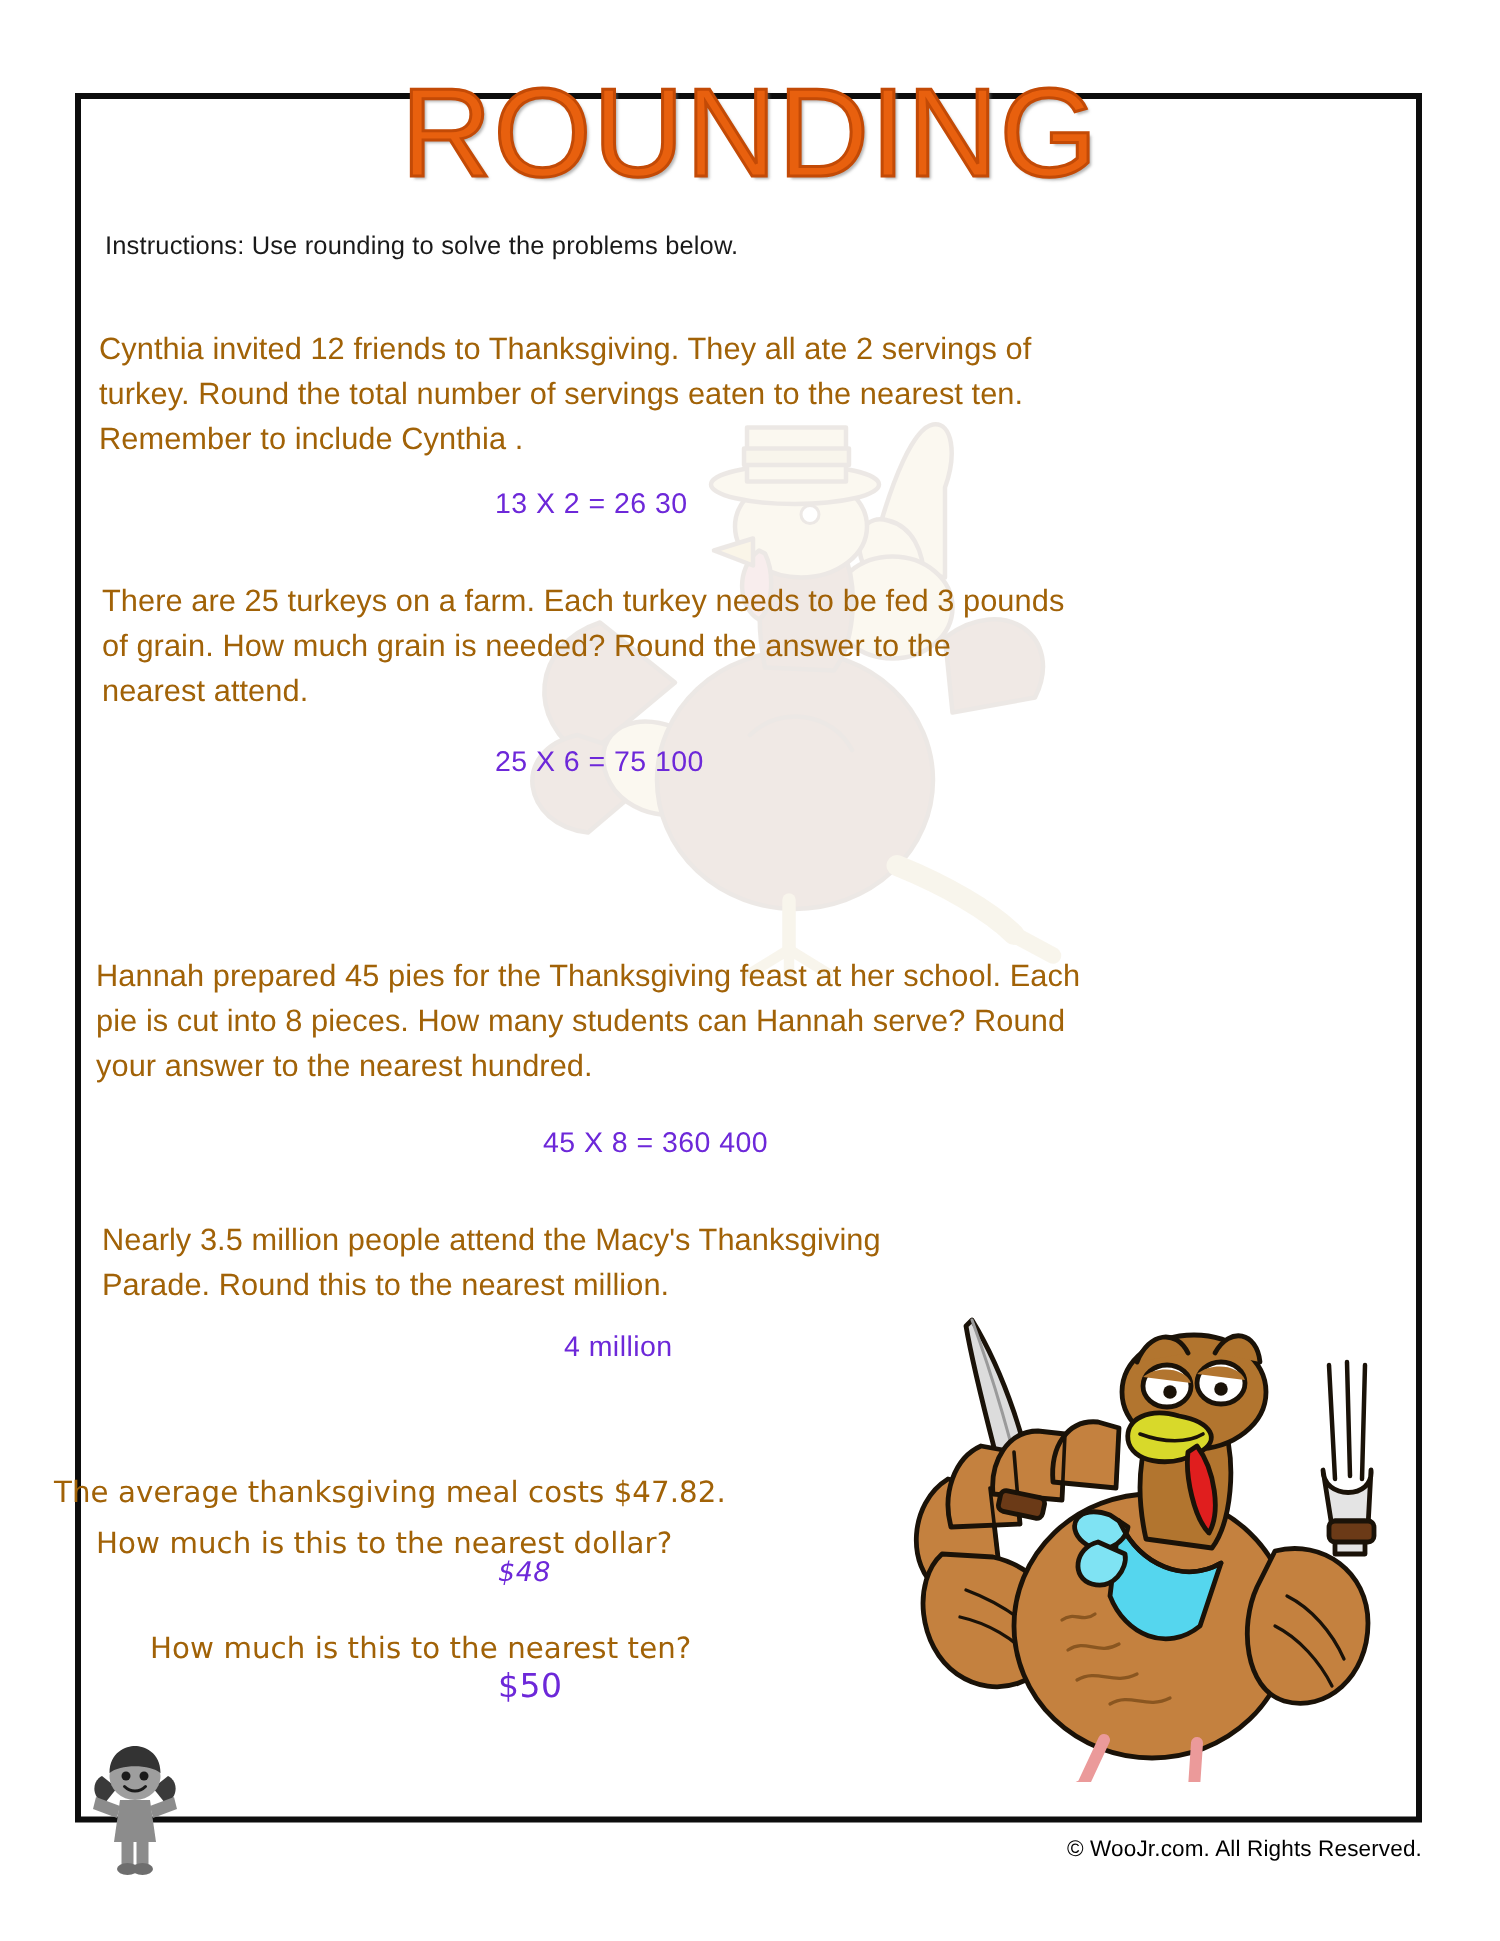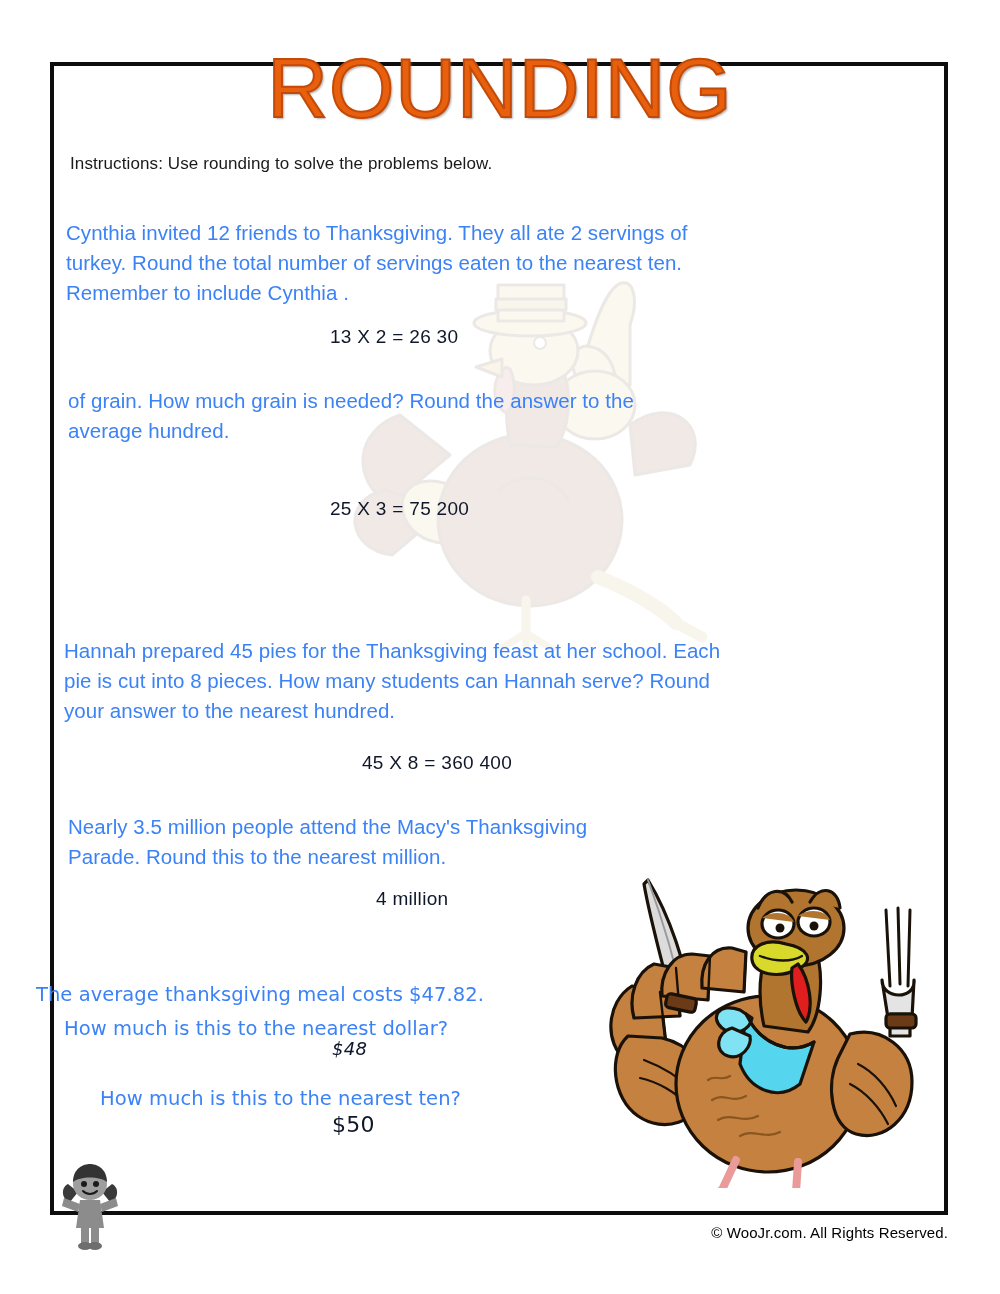--- a/index.html
+++ b/index.html
@@ -104,28 +104,28 @@
     font-size: 17px;
     letter-spacing: 0.1px;
     color: #1a1a1a;
     white-space: nowrap;
   }
 
   .problem {
     position: absolute;
     font-size: 20.5px;
     line-height: 30px;
-    color: #3b82f6;
+    color: #a16207;
     letter-spacing: 0.05px;
   }
   .problem p { margin: 0; }
 
   .answer {
     position: absolute;
-    color: #0f172a;
+    color: #6d28d9;
     font-size: 19px;
     letter-spacing: 0.3px;
     white-space: nowrap;
     text-align: center;
   }
 
   
   #problem-1 { left: 66px; top: 218px;  width: 830px; }
   #answer-1  { left: 330px; top: 326px; }
 
@@ -285,24 +285,25 @@
     <div class="instructions">Instructions:  Use rounding to solve the problems below.</div>
 
     <div class="problem" id="problem-1">
       <p>Cynthia invited 12 friends to Thanksgiving.  They all ate 2 servings of</p>
       <p>turkey.  Round the total number of servings eaten to the nearest ten.</p>
       <p>Remember to include Cynthia .</p>
     </div>
     <div class="answer" id="answer-1">13 X 2 = 26    30</div>
 
     <div class="problem" id="problem-2">
+      <p>There are 25 turkeys on a farm. Each turkey needs to be fed 3 pounds</p>
       <p>of grain.  How much grain is needed?  Round the answer to the</p>
-      <p>average hundred.</p>
-    </div>
-    <div class="answer" id="answer-2">25 X 3 = 75    200</div>
+      <p>nearest attend.</p>
+    </div>
+    <div class="answer" id="answer-2">25 X 6 = 75    100</div>
 
     <div class="problem" id="problem-3">
       <p>Hannah prepared 45 pies for the Thanksgiving feast at her school.  Each</p>
       <p>pie is cut into 8 pieces.  How many students can Hannah serve?  Round</p>
       <p>your answer to the nearest hundred.</p>
     </div>
     <div class="answer" id="answer-3">45 X 8 = 360    400</div>
 
     <div class="problem" id="problem-4">
       <p>Nearly 3.5 million people attend the  Macy's Thanksgiving</p>

